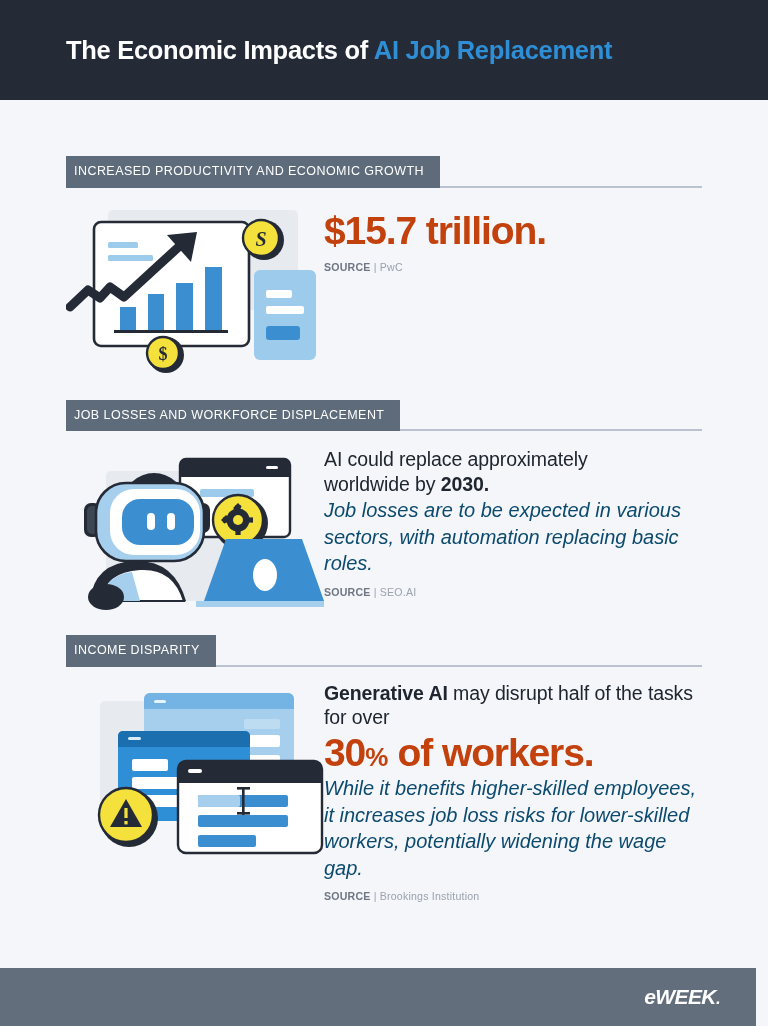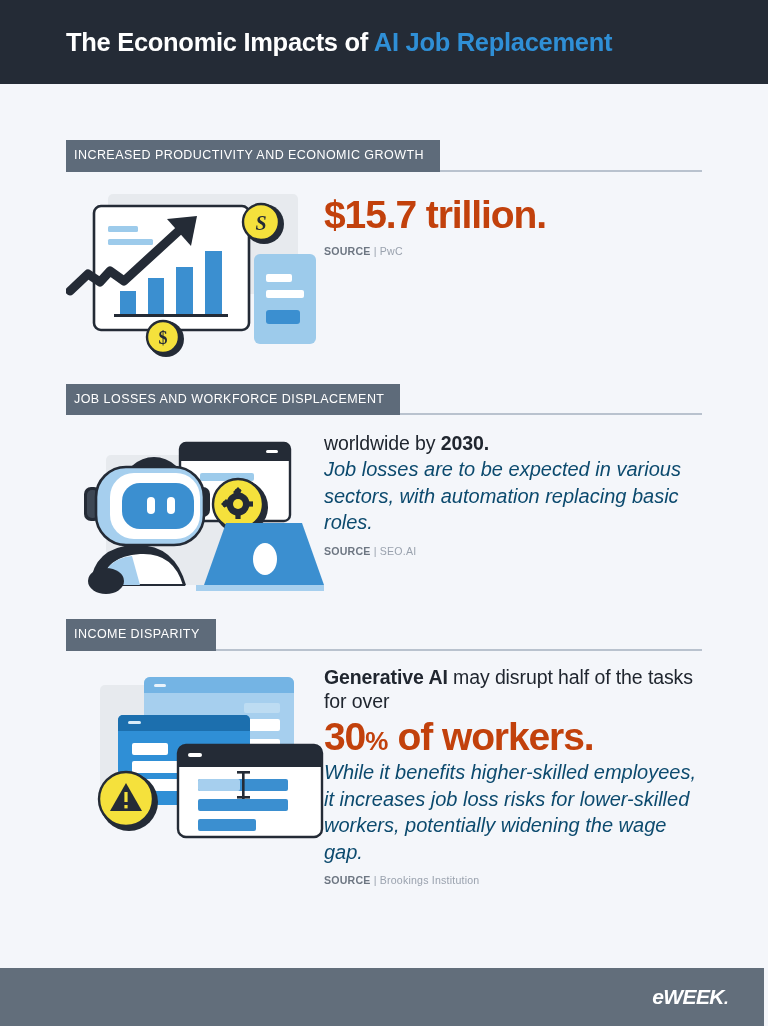--- a/index.html
+++ b/index.html
@@ -11,21 +11,21 @@
   }
 
   body {
     font-family: "Liberation Sans", sans-serif;
     background: #f4f6fa;
     position: relative;
   }
 
   
   .header {
-    height: 84px;
+    height: 100px;
     background: #242b36;
     display: flex;
     align-items: center;
     padding-left: 66px;
   }
   .header-title {
     font-size: 25.5px;
     font-weight: bold;
     color: #ffffff;
     letter-spacing: -0.3px;
@@ -114,21 +114,21 @@
     letter-spacing: 0.2px;
   }
   .source b {
     color: #6d7682;
     font-weight: bold;
   }
 
   
   .footer {
     position: absolute;
-    left: 0; right: 4px; bottom: 0;
+    left: 0; right: 12px; bottom: 0;
     height: 58px;
     background: #626e7b;
     display: flex;
     align-items: center;
     justify-content: flex-end;
     padding-right: 36px;
   }
   .logo {
     color: #ffffff;
     font-size: 21px;
@@ -262,20 +262,23 @@
           <circle cx="172" cy="79" r="5" fill="#f5e13c"></circle>
 
           <path d="M160 98 L236 98 L258 160 L138 160 Z" fill="#3b8fd0"></path>
           <ellipse cx="199" cy="134" rx="12" ry="16" fill="#ffffff"></ellipse>
           <path d="M130 160 h132 v6 h-132 z" fill="#a6cfee"></path>
         </svg>
       </div>
 
       <div class="copy">
         <div class="lead">
+          <span>AI could replace approximately</span>
+        </div>
+        <div class="lead">
           <span>worldwide by </span><b>2030.</b>
         </div>
         <div class="note">Job losses are to be expected in various sectors, with automation replacing basic roles.</div>
         <div class="source">
           <b>SOURCE</b>
           <span>| SEO.AI</span>
         </div>
       </div>
     </div>
   </div>

